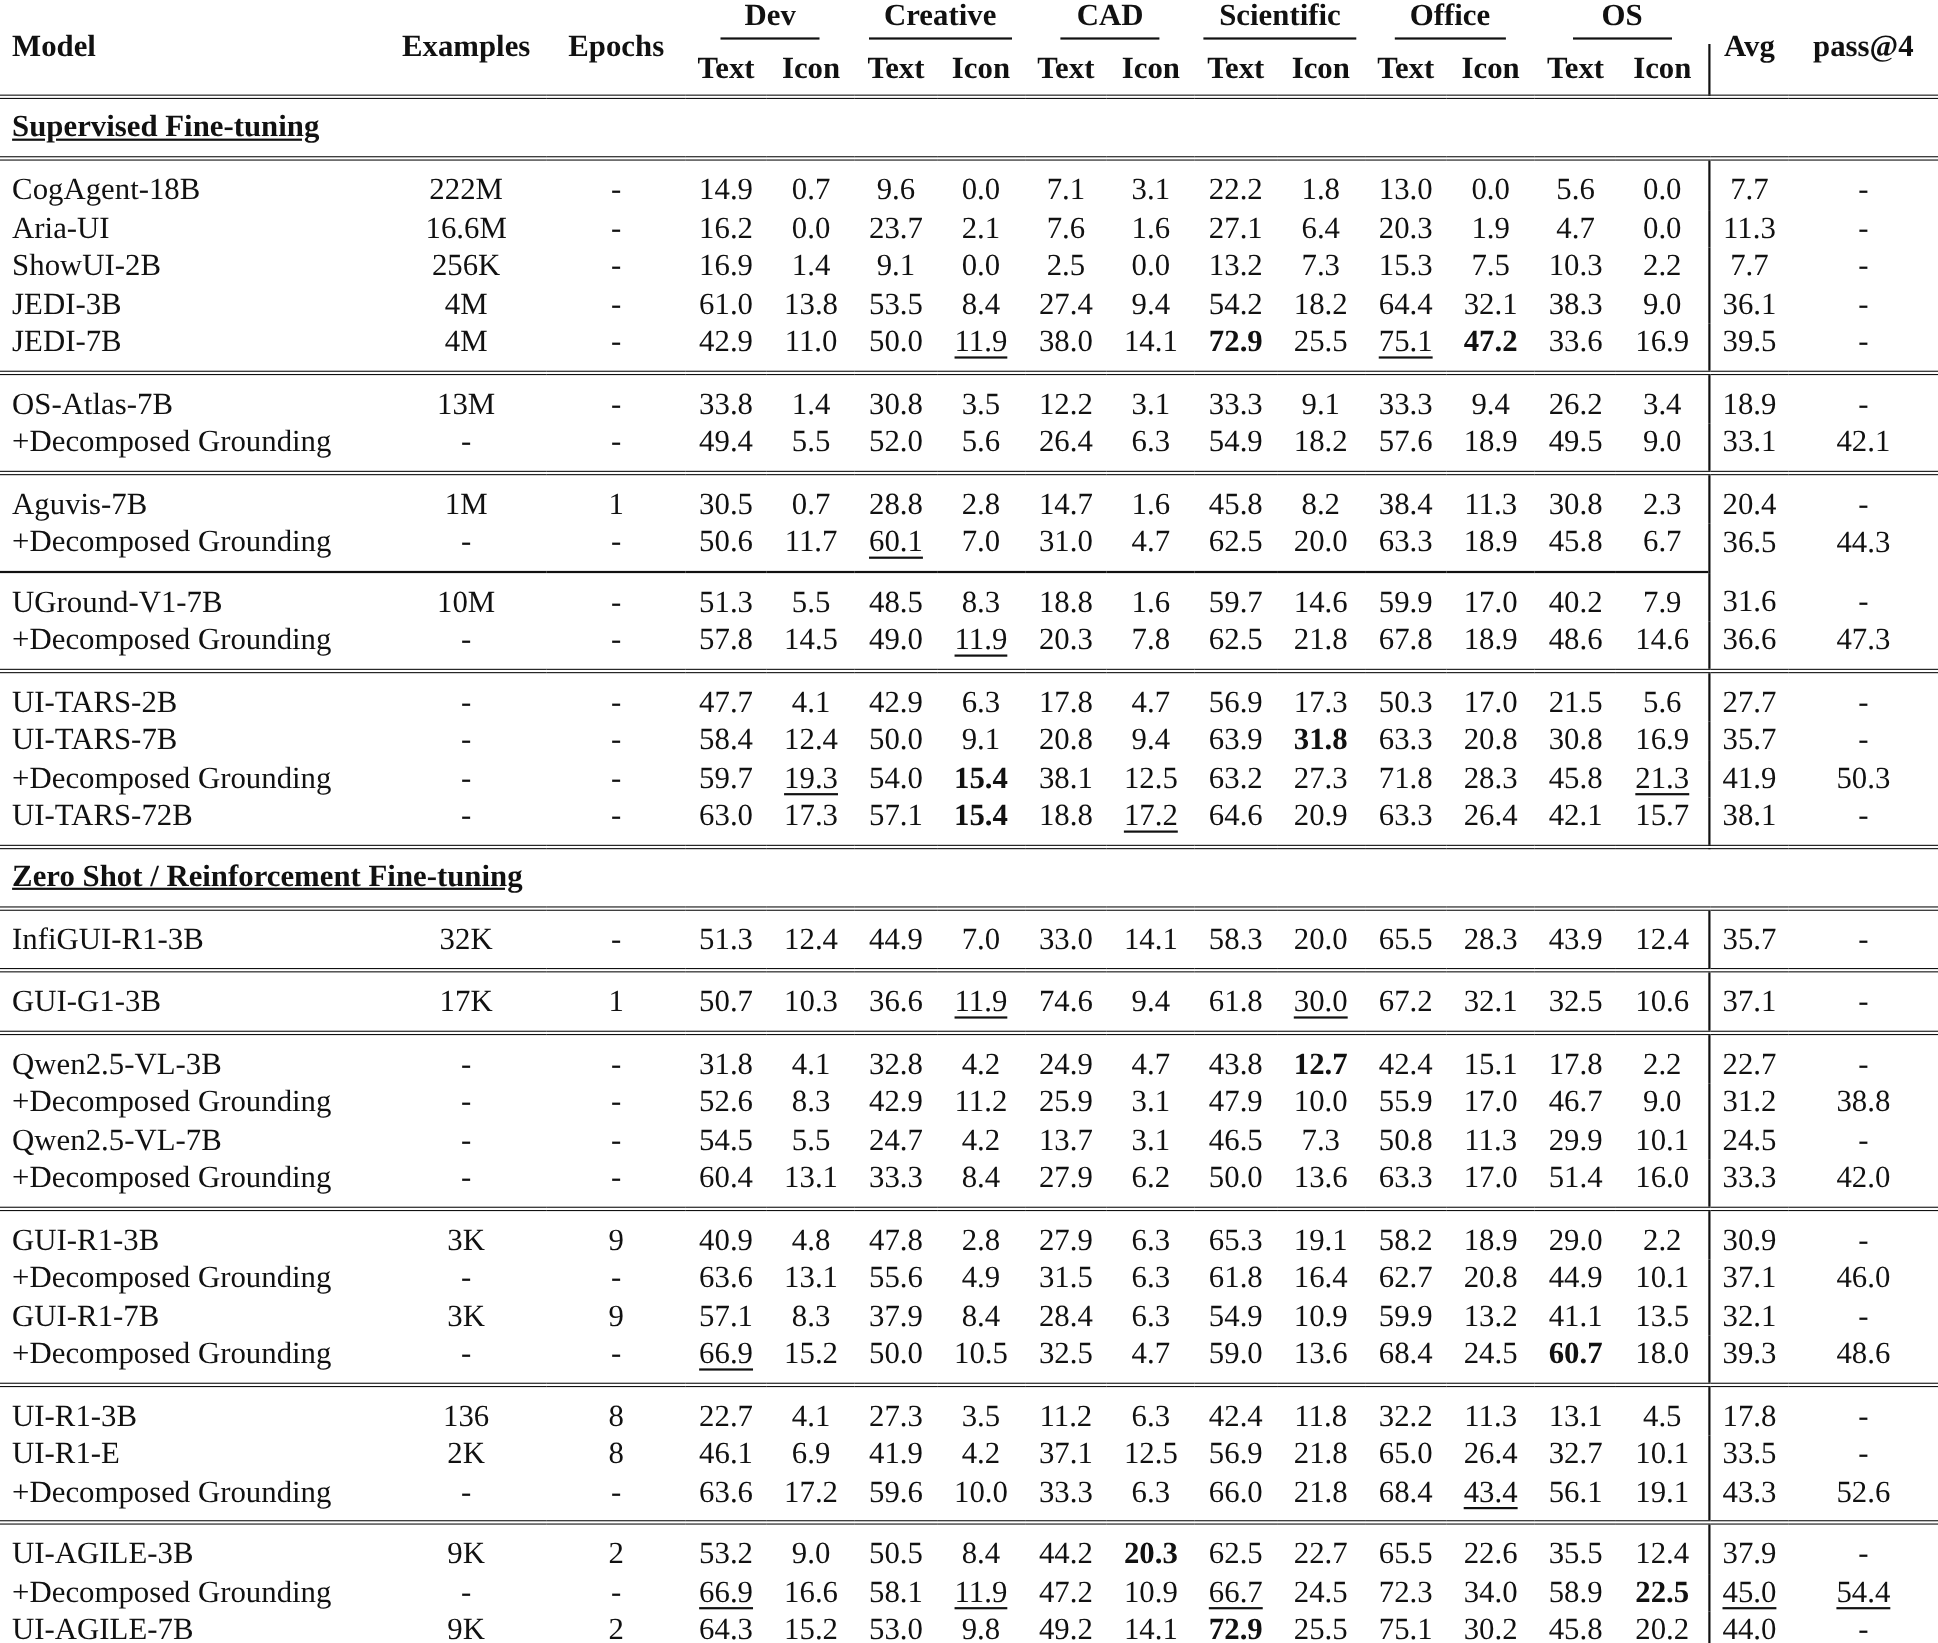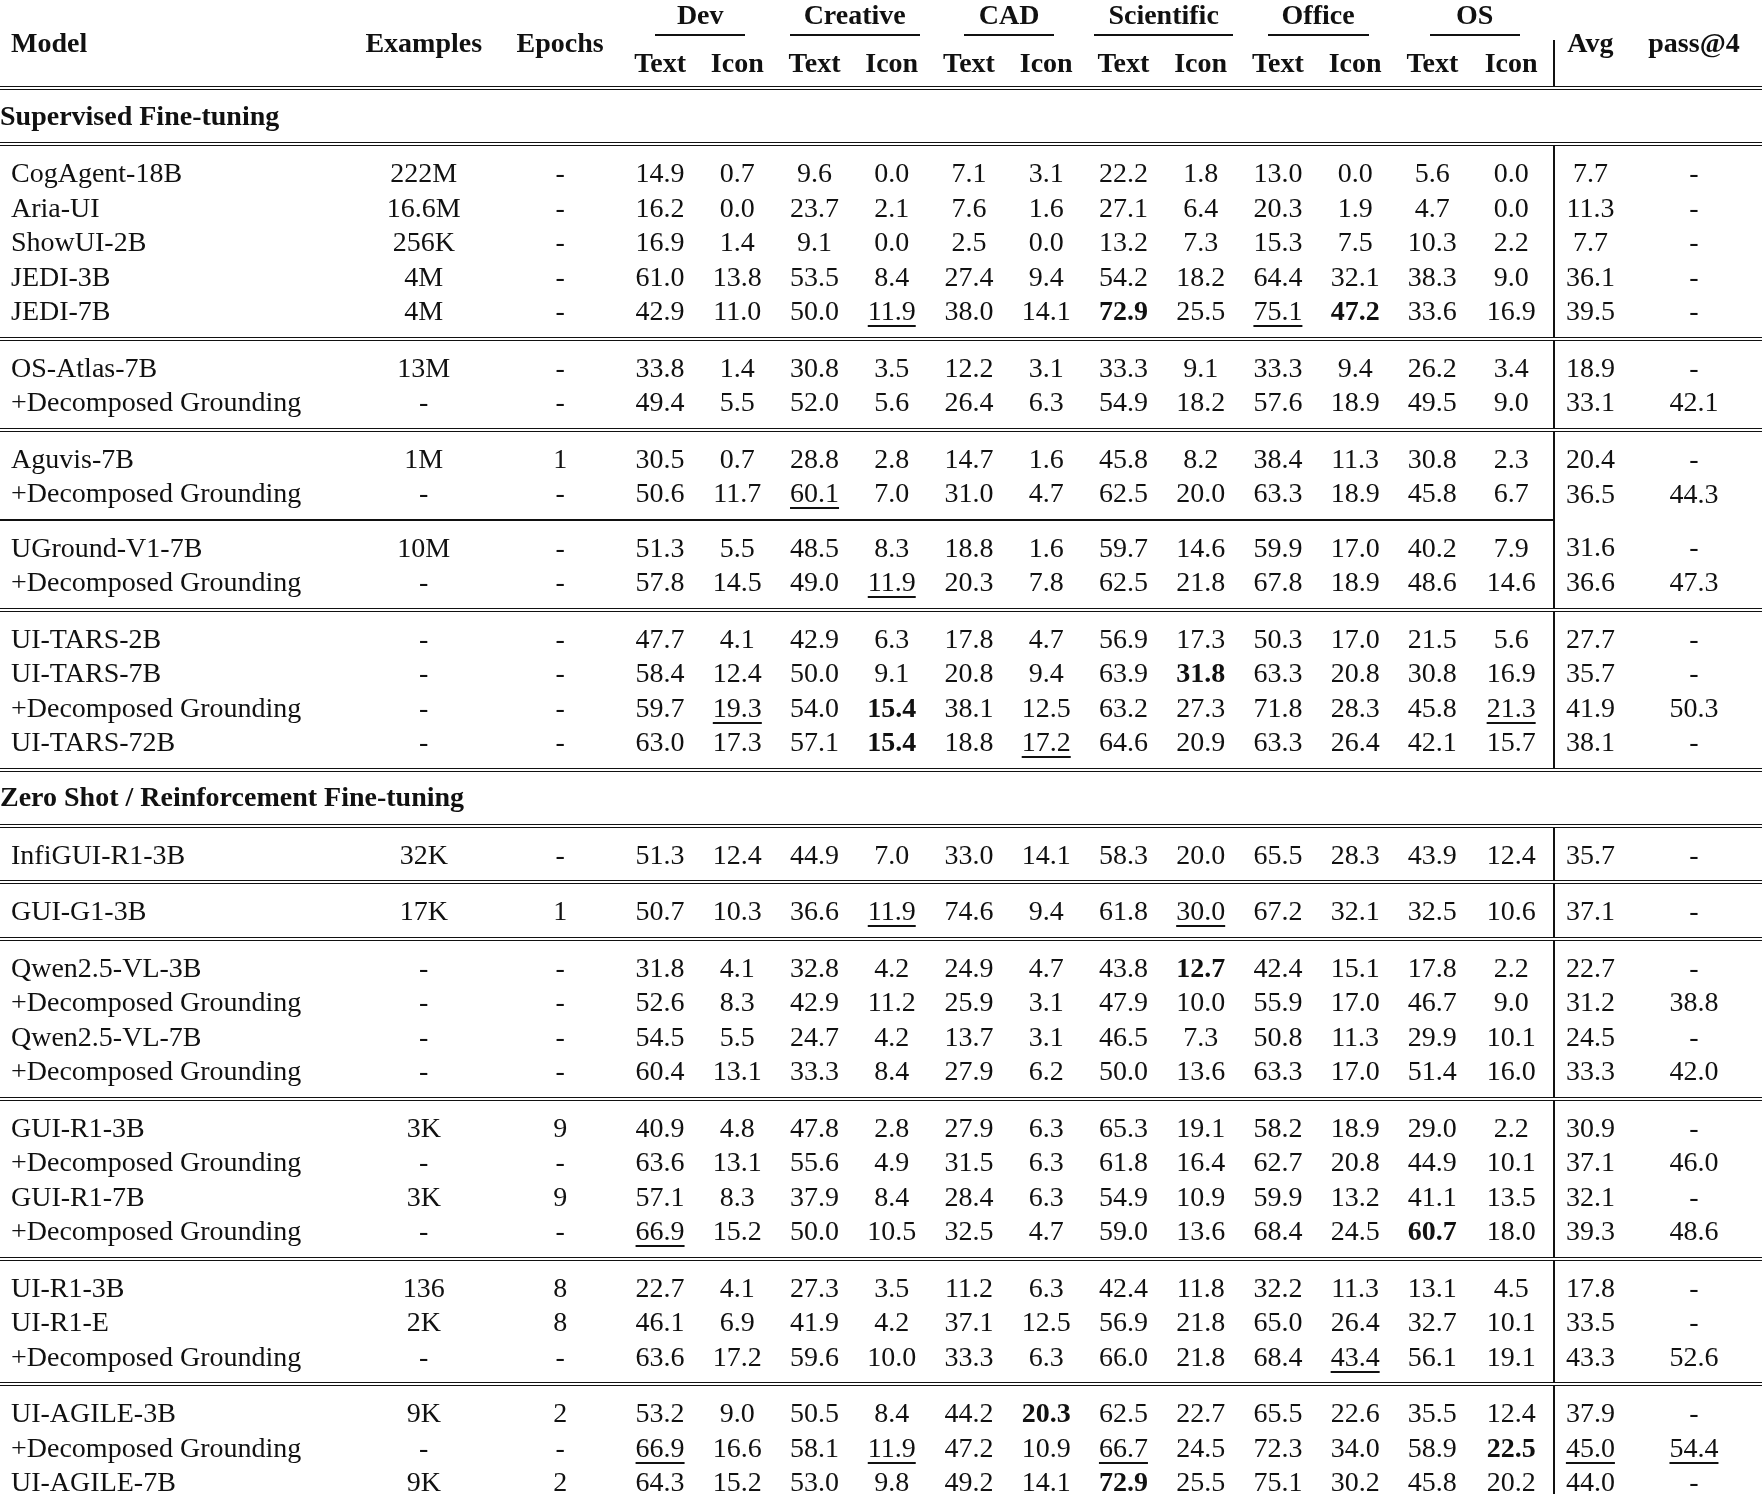--- a/index.html
+++ b/index.html
@@ -19,21 +19,21 @@
   th { font-weight: bold; }
   td, th { padding: 0; text-align: center; white-space: nowrap; }
   td.model, th.model { text-align: left; padding-left: 11px; }
   .hdr1 th { height: 40px; vertical-align: bottom; line-height: 30px; }
   .hdr2 th { height: 46px; vertical-align: middle; }
   .grp span { display: inline-block; padding: 0 14px 4px; border-bottom: 2px solid #111; min-width: 62px; }
   .grp { vertical-align: top !important; }
   .rowspan-h { vertical-align: middle !important; }
   .bar-left { border-left: 2px solid #111; }
   .rule-top-double { border-top: 4px double #111; }
-  .section th { text-align: left; height: 52px; }
+  .section th { text-align: left; padding-left: 11px; height: 52px; text-decoration: underline; }
   tr.first td { padding-top: 10px; }
   tr.last td { padding-bottom: 8px; }
   .b { font-weight: bold; }
   .u { text-decoration: underline; text-underline-offset: 5px; }
 </style>
 </head>
 <body>
 
 <div class="wrap">
   <table>

